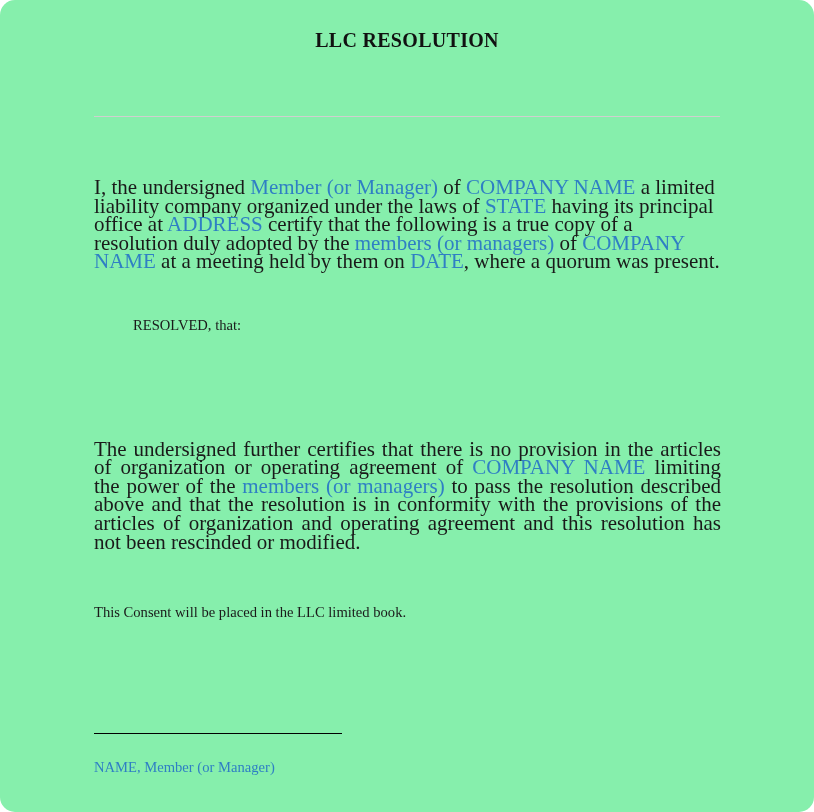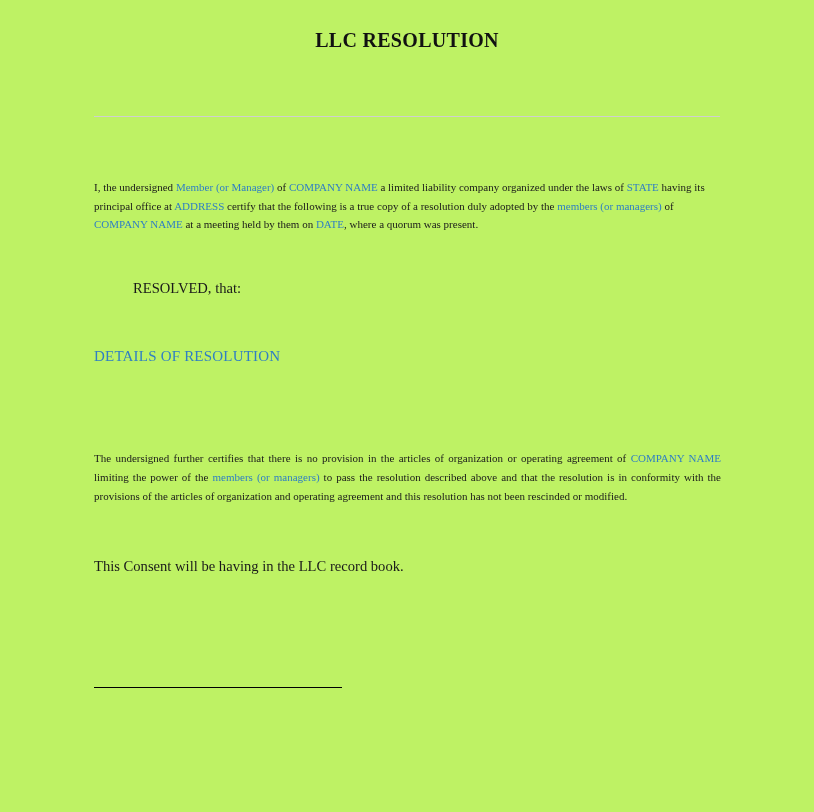--- a/index.html
+++ b/index.html
@@ -12,21 +12,22 @@
     height: 812px;
     font-family: "Liberation Serif", "DejaVu Serif", serif;
     color: #000000;
     -webkit-font-smoothing: antialiased;
   }
   .page {
     position: relative;
     width: 814px;
     height: 812px;
     overflow: hidden;
-    background: #bef264;
+    background: #86efac;
+    border-radius: 15px;
   }
   .doc-title {
     position: absolute;
     top: 29px;
     left: 0;
     width: 814px;
     text-align: center;
     font-size: 20px;
     font-weight: bold;
     letter-spacing: 0.3px;
@@ -41,32 +42,31 @@
     background: #cfcfcf;
     border: 0;
   }
   .body-area {
     position: absolute;
     left: 94px;
     top: 178px;
     width: 627px;
   }
   .para {
-    font-size: 11px;
+    font-size: 21px;
     line-height: 18.6px;
     color: #1a1a1a;
     margin: 0;
   }
   .para-intro {
     text-align: left;
   }
   .para-justified {
     text-align: justify;
     text-justify: inter-word;
-    margin-top: 28px;
   }
   .ph {
     color: #2f7fc4;
   }
   .spacer-resolved { height: 45px; }
   .line-resolved {
     font-size: 14.6px;
     line-height: 18.6px;
     color: #1a1a1a;
     margin-left: 39px;
@@ -118,34 +118,34 @@
   <div class="body-area">
 
     <p class="para para-intro"><span>I, the undersigned </span><span class="ph">Member (or Manager)</span><span> of </span><span class="ph">COMPANY NAME</span><span> a limited liability company organized under the laws of </span><span class="ph">STATE</span><span> having its principal office at </span><span class="ph">ADDRESS</span><span> certify that the following is a true copy of a resolution duly adopted by the </span><span class="ph">members (or managers)</span><span> of </span><span class="ph">COMPANY NAME</span><span> at a meeting held by them on </span><span class="ph">DATE</span><span>, where a quorum was present.</span></p>
 
     <div class="spacer-resolved"></div>
 
     <div class="line-resolved">RESOLVED, that:</div>
 
     <div class="spacer-details"></div>
 
-    <div class="details-line">DETAILS OF RESOLUTION</div>
 
     <div class="spacer-cert"></div>
 
     <p class="para para-justified"><span>The undersigned further certifies that there is no provision in the articles of organization or operating agreement of </span><span class="ph">COMPANY NAME</span><span> limiting the power of the </span><span class="ph">members (or managers)</span><span> to pass the resolution described above and that the resolution is in conformity with the provisions of the articles of organization and operating agreement and this resolution has not been rescinded or modified.</span></p>
 
     <div class="spacer-consent"></div>
 
-    <div class="line-consent">This Consent will be having in the LLC record book.</div>
+    <div class="line-consent">This Consent will be placed in the LLC limited book.</div>
 
     <div class="spacer-dated"></div>
 
 
     <div class="spacer-sig"></div>
 
     <div class="sig-rule"></div>
 
     <div class="spacer-signame"></div>
 
+    <div class="sig-name">NAME, Member (or Manager)</div>
 
   </div>
 </div>
 
 </body></html>

